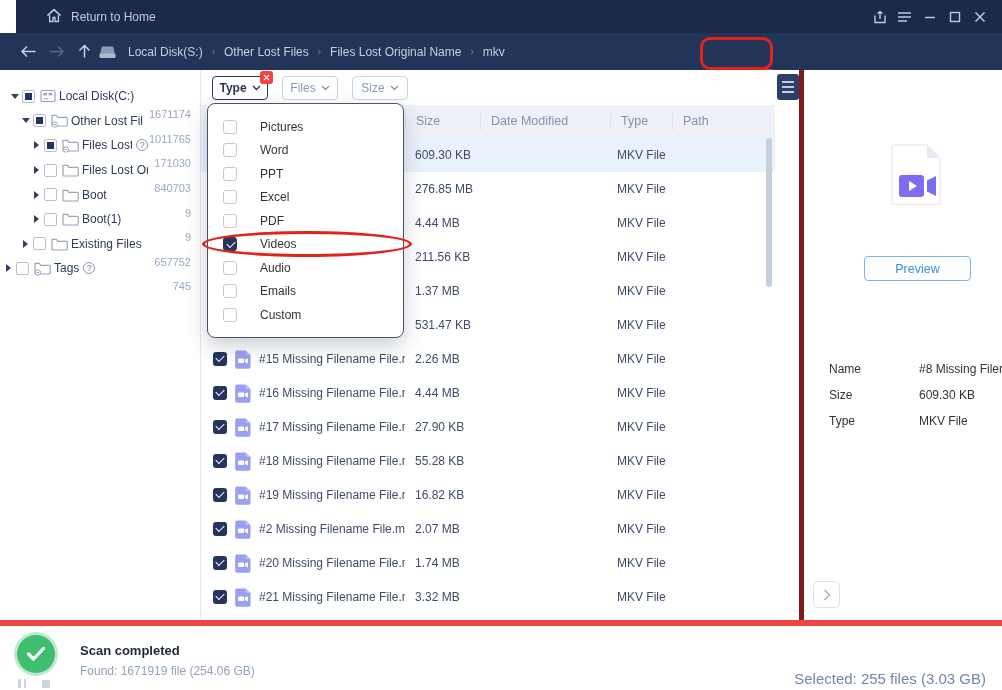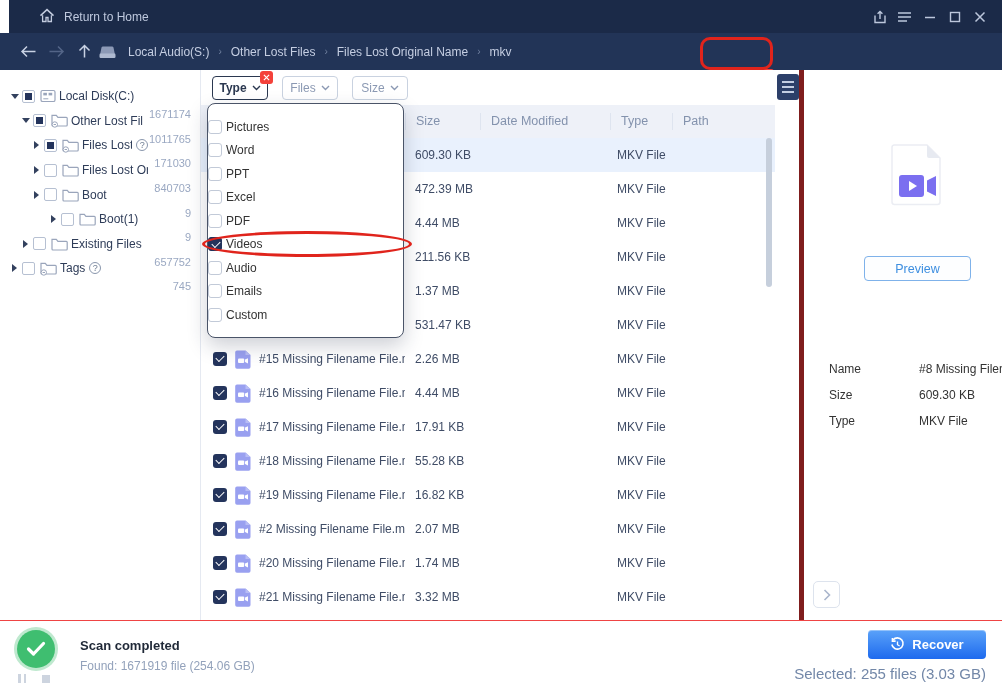--- a/index.html
+++ b/index.html
@@ -1,20 +1,20 @@
 <!DOCTYPE html>
 <html><head>
 <meta charset="utf-8">
 <style>
   * { margin:0; padding:0; box-sizing:border-box; }
   body { background:#6b7892; font-family:"Liberation Sans", sans-serif; }
   #app { position:relative; width:1002px; height:690px; background:#fff; overflow:hidden; }
 
   
-  .titlebar { position:absolute; left:9px; top:0; right:0; height:51px; background:#1b2a48; }
+  .titlebar { position:absolute; left:16px; top:0; right:0; height:51px; background:#1b2a48; }
   .home-btn { position:absolute; left:30px; top:0; height:33px; display:flex; align-items:center; gap:9px;
               color:#bfc9de; font-size:12px; cursor:default; }
   .win-controls { position:absolute; right:10px; top:0; height:33px; display:flex; align-items:center; }
   .win-btn { width:25px; height:33px; display:flex; align-items:center; justify-content:center; color:#bcc7dc; }
 
   
   .pathbar { position:absolute; left:0; top:33px; right:0; height:37px; background:#223457; }
   .nav-arrows { position:absolute; left:14px; top:0; height:37px; display:flex; align-items:center; }
   .nav-btn { width:28px; height:37px; display:flex; align-items:center; justify-content:center; }
   .crumbs { position:absolute; left:98px; top:0; height:37px; display:flex; align-items:center; gap:9px;
@@ -77,21 +77,21 @@
   .row-cb::after { content:""; position:absolute; left:3px; top:3px; width:7px; height:4px;
                    border-left:1.6px solid #fff; border-bottom:1.6px solid #fff; transform:rotate(-45deg); }
   .cell-size { padding-left:10px; }
   .cell-type { padding-left:7px; }
   .list-scrollbar { position:absolute; right:3px; top:68px; width:6px; height:149px; background:#c6cfdc; border-radius:3px; }
 
   
   .filter-panel { position:absolute; left:6px; top:33px; width:197px; height:235px; background:#fff;
                   border:1.5px solid #4a5468; border-radius:8px; box-shadow:0 8px 20px rgba(30,40,70,.22);
                   z-index:5; display:flex; flex-direction:column; justify-content:space-evenly; padding:6px 0; }
-  .opt { position:relative; display:flex; align-items:center; gap:4px; padding-left:0; font-size:12px; color:#333; }
+  .opt { position:relative; display:flex; align-items:center; gap:23px; padding-left:15px; font-size:12px; color:#333; }
   .opt .ocb { flex:none; width:14px; height:14px; border:1px solid #c2cad8; border-radius:3px; background:#fff; position:relative; }
   .opt .ocb.checked { background:#24345c; border-color:#24345c; }
   .opt .ocb.checked::after { content:""; position:absolute; left:3px; top:3px; width:7px; height:4px;
                              border-left:1.6px solid #fff; border-bottom:1.6px solid #fff; transform:rotate(-45deg); }
 
   
   .anno { position:absolute; border:3px solid #e0241c; pointer-events:none; z-index:10; }
   .anno-filter { left:700px; top:37px; width:73px; height:33px; border-radius:10px; }
   .anno-ellipse { left:-6px; right:-9px; top:-6px; bottom:-6px; position:absolute; border:3px solid #e0241c;
                   border-radius:50%; pointer-events:none; }
@@ -104,21 +104,21 @@
                  border:1px solid #7fb2ea; border-radius:4px; color:#3e8fe0; font-size:12.5px;
                  display:flex; align-items:center; justify-content:center; }
   .details { position:absolute; left:0; top:292px; right:0; }
   .detail-row { display:flex; padding-left:25px; margin-bottom:12px; font-size:12px; color:#333; }
   .detail-label { width:90px; flex:none; }
   .detail-value { flex:1; white-space:nowrap; overflow:hidden; }
   .collapse-btn { position:absolute; left:9px; bottom:12px; width:27px; height:27px; border:1px solid #dde3ed;
                   border-radius:5px; background:#fff; display:flex; align-items:center; justify-content:center; }
 
   
-  .statusbar { position:absolute; left:0; right:0; bottom:0; height:70px; background:#fff; border-top:1px solid #ef4444; }
+  .statusbar { position:absolute; left:0; right:0; bottom:0; height:70px; background:#fff; border-top:6px solid #ef4444; }
   .scan-ic { position:absolute; left:17px; top:9px; width:38px; height:38px; border-radius:50%;
              background:#3fbe70; box-shadow:0 0 0 3px #bfe9cf; display:flex; align-items:center; justify-content:center; }
   .scan-title { position:absolute; left:80px; top:17px; font-size:13px; font-weight:bold; color:#1f2837; }
   .scan-found { position:absolute; left:80px; top:38px; font-size:12px; color:#93a2bb; }
   .pp-controls { position:absolute; left:18px; top:53px; display:flex; gap:16px; align-items:center; }
   .pp-pause { display:flex; gap:3px; } .pp-pause i { width:2.5px; height:9px; background:#cdd4df; display:block; }
   .pp-stop { width:8px; height:8px; background:#cdd4df; }
   .recover-btn { position:absolute; right:16px; top:9px; width:118px; height:29px; border-radius:4px;
                  background:linear-gradient(180deg,#5aa2f9,#1e6aee); color:#fff; font-size:13px; font-weight:bold;
                  display:flex; align-items:center; justify-content:center; gap:7px;
@@ -189,21 +189,21 @@
         </span>
     </div>
     <div class="crumbs">
       <span style="display:flex;margin-right:2px;">
           <svg width="19" height="14" viewBox="0 0 19 14">
             <path d="M2 10 L3.5 2.5 a1.5 1.5 0 0 1 1.5 -1 h9 a1.5 1.5 0 0 1 1.5 1 L17 10 z" fill="#8c99b6"></path>
             <rect x="1.5" y="8.5" width="16" height="4.5" rx="1.2" fill="#aeb9d0"></rect>
           </svg>
         </span>
 
-    <span>Local Audio(S:)</span>
+    <span>Local Disk(S:)</span>
         <span class="crumb-sep">›</span>
         <span>Other Lost Files</span>
         <span class="crumb-sep">›</span>
         <span>Files Lost Original Name</span>
         <span class="crumb-sep">›</span>
         <span>mkv</span>
       </div>
     <div class="filter-btn">
       <span style="display:flex;">
           <svg width="12" height="12" viewBox="0 0 12 12">
@@ -301,21 +301,21 @@
         </span>
         <span class="cb"></span>
         <span class="tree-ic">
           <svg width="17" height="14" viewBox="0 0 17 14">
             <path d="M1 2.3 h4.3 l1.6 2 h8.4 a.9.9 0 0 1 .9.9 v6.9 a.9.9 0 0 1 -.9.9 H1.9 a.9.9 0 0 1 -.9 -.9 z" fill="#fff" stroke="#9aa5bb" stroke-width="1.2"></path>
           </svg>
         </span>
         <span class="tree-label">Boot</span>
         <span class="tree-count">9</span>
       </div>
-      <div class="tree-row" style="padding-left: 47px;">
+      <div class="tree-row" style="padding-left: 30px;">
         <span class="tw">
           <i class="arr-col"></i>
         </span>
         <span class="cb"></span>
         <span class="tree-ic">
           <svg width="17" height="14" viewBox="0 0 17 14">
             <path d="M1 2.3 h4.3 l1.6 2 h8.4 a.9.9 0 0 1 .9.9 v6.9 a.9.9 0 0 1 -.9.9 H1.9 a.9.9 0 0 1 -.9 -.9 z" fill="#fff" stroke="#9aa5bb" stroke-width="1.2"></path>
           </svg>
         </span>
         <span class="tree-label">Boot(1)</span>
@@ -327,21 +327,21 @@
         </span>
         <span class="cb"></span>
         <span class="tree-ic">
           <svg width="17" height="14" viewBox="0 0 17 14">
             <path d="M1 2.3 h4.3 l1.6 2 h8.4 a.9.9 0 0 1 .9.9 v6.9 a.9.9 0 0 1 -.9.9 H1.9 a.9.9 0 0 1 -.9 -.9 z" fill="#fff" stroke="#9aa5bb" stroke-width="1.2"></path>
           </svg>
         </span>
         <span class="tree-label">Existing Files</span>
         <span class="tree-count">657752</span>
       </div>
-      <div class="tree-row" style="padding-left: 8px;">
+      <div class="tree-row" style="padding-left: 2px;">
         <span class="tw">
           <i class="arr-col"></i>
         </span>
         <span class="cb"></span>
         <span class="tree-ic">
           <svg width="17" height="15" viewBox="0 0 17 15">
             <path d="M1 2.3 h4.3 l1.6 2 h8.4 a.9.9 0 0 1 .9.9 v6.9 a.9.9 0 0 1 -.9.9 H1.9 a.9.9 0 0 1 -.9 -.9 z" fill="#fff" stroke="#9aa5bb" stroke-width="1.2"></path>
             <circle cx="3.8" cy="11.5" r="2.7" fill="#fff" stroke="#9aa5bb" stroke-width="1"></circle>
             <path d="M2.6 11.5 h2.4" stroke="#9aa5bb" stroke-width="1"></path>
           </svg>
@@ -395,21 +395,21 @@
     <div class="rows">
         <div class="frow selected">
           <div class="name-cell"></div>
           <div class="cell-size">609.30 KB</div>
           <div class="cell-date"></div>
           <div class="cell-type">MKV File</div>
           <div class="cell-path"></div>
         </div>
         <div class="frow">
           <div class="name-cell"></div>
-          <div class="cell-size">472.39 MB</div>
+          <div class="cell-size">276.85 MB</div>
           <div class="cell-date"></div>
           <div class="cell-type">MKV File</div>
           <div class="cell-path"></div>
         </div>
         <div class="frow">
           <div class="name-cell"></div>
           <div class="cell-size">4.44 MB</div>
           <div class="cell-date"></div>
           <div class="cell-type">MKV File</div>
           <div class="cell-path"></div>
@@ -477,21 +477,21 @@
             <span style="display: flex;">
               <svg width="16" height="19" viewBox="0 0 16 19">
                 <path d="M2 0.5 h8.5 L15.5 5 v12 a1.8 1.8 0 0 1 -1.8 1.8 H2 A1.8 1.8 0 0 1 .2 17 V2.3 A1.8 1.8 0 0 1 2 .5 z" fill="#99a0f0"></path>
                 <path d="M10.5 .5 L15.5 5 h-5 z" fill="#b8bdf5"></path>
                 <rect x="3" y="8.5" width="6.2" height="4.6" rx="1" fill="#fff"></rect>
                 <path d="M10 9.6 l3 -1.4 v5.2 l-3 -1.4 z" fill="#fff"></path>
               </svg>
             </span>
             <span>#17 Missing Filename File.mkv</span>
           </div>
-          <div class="cell-size">17.91 KB</div>
+          <div class="cell-size">27.90 KB</div>
           <div class="cell-date"></div>
           <div class="cell-type">MKV File</div>
           <div class="cell-path"></div>
         </div>
         <div class="frow">
           <div class="name-cell">
             <span class="row-cb"></span>
             <span style="display: flex;">
               <svg width="16" height="19" viewBox="0 0 16 19">
                 <path d="M2 0.5 h8.5 L15.5 5 v12 a1.8 1.8 0 0 1 -1.8 1.8 H2 A1.8 1.8 0 0 1 .2 17 V2.3 A1.8 1.8 0 0 1 2 .5 z" fill="#99a0f0"></path>
@@ -666,27 +666,17 @@
     </div>
     <div class="scan-title">Scan completed</div>
     <div class="scan-found">Found: 1671919 file (254.06 GB)</div>
     <div class="pp-controls">
       <span class="pp-pause">
           <i></i>
           <i></i>
         </span>
       <span class="pp-stop"></span>
     </div>
-    <div class="recover-btn">
-      <span style="display:flex;">
-          <svg width="15" height="15" viewBox="0 0 16 16">
-            <path d="M3.2 3.2 A6 6 0 1 1 2 8" fill="none" stroke="#fff" stroke-width="1.7"></path>
-            <path d="M2.6 1 v3.4 h3.4" fill="none" stroke="#fff" stroke-width="1.7"></path>
-            <path d="M8 4.8 v3.4 l2.3 1.4" fill="none" stroke="#fff" stroke-width="1.4"></path>
-          </svg>
-        </span>
-      <span>Recover</span>
-    </div>
     <div class="selected-info">Selected: 255 files (3.03 GB)</div>
   </div>
 
   <div class="anno anno-filter"></div>
 </div>
 
 </body></html>

